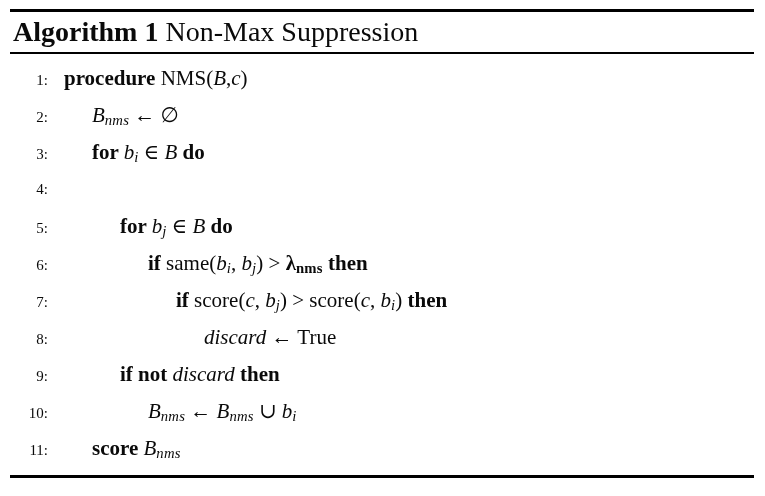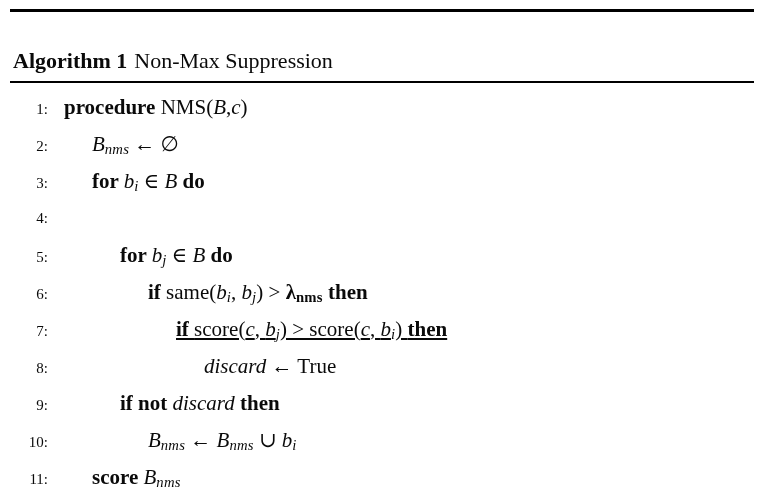--- a/index.html
+++ b/index.html
@@ -22,23 +22,22 @@
     width: 744px;
   }
   .rule {
     width: 100%;
     background: #000;
   }
   .rule.thick { height: 3px; }
   .rule.thin  { height: 1.5px; }
   .algo-header {
     padding: 7px 0 7px 3px;
-    font-size: 22px;
+    font-size: 28px;
     line-height: 26px;
-    margin-top: 29px;
   }
   .algo-label { font-weight: bold; }
   .algo-title { margin-left: 7px; }
   .algo-body {
     padding: 6px 0 8px 0;
   }
   .algo-line {
     display: flex;
     align-items: baseline;
     height: 37px;
@@ -52,21 +51,21 @@
     font-size: 15px;
     padding-right: 16px;
   }
   .line-content {
     white-space: pre;
   }
   .indent-0 { padding-left: 0px; text-align: center; }
   .indent-1 { padding-left: 28px; }
   .indent-2 { padding-left: 56px; }
   .indent-3 { padding-left: 84px; }
-  .indent-4 { padding-left: 112px; text-decoration: underline; }
+  .indent-4 { padding-left: 112px; }
   .indent-5 { padding-left: 140px; }
   .seg-kw   { font-weight: bold; }
   .seg-plain { }
   .seg-var  { font-style: italic; }
   .seg-sub  {
     font-style: italic;
     font-size: 70%;
     vertical-align: -0.22em;
     letter-spacing: 0.2px;
   }

